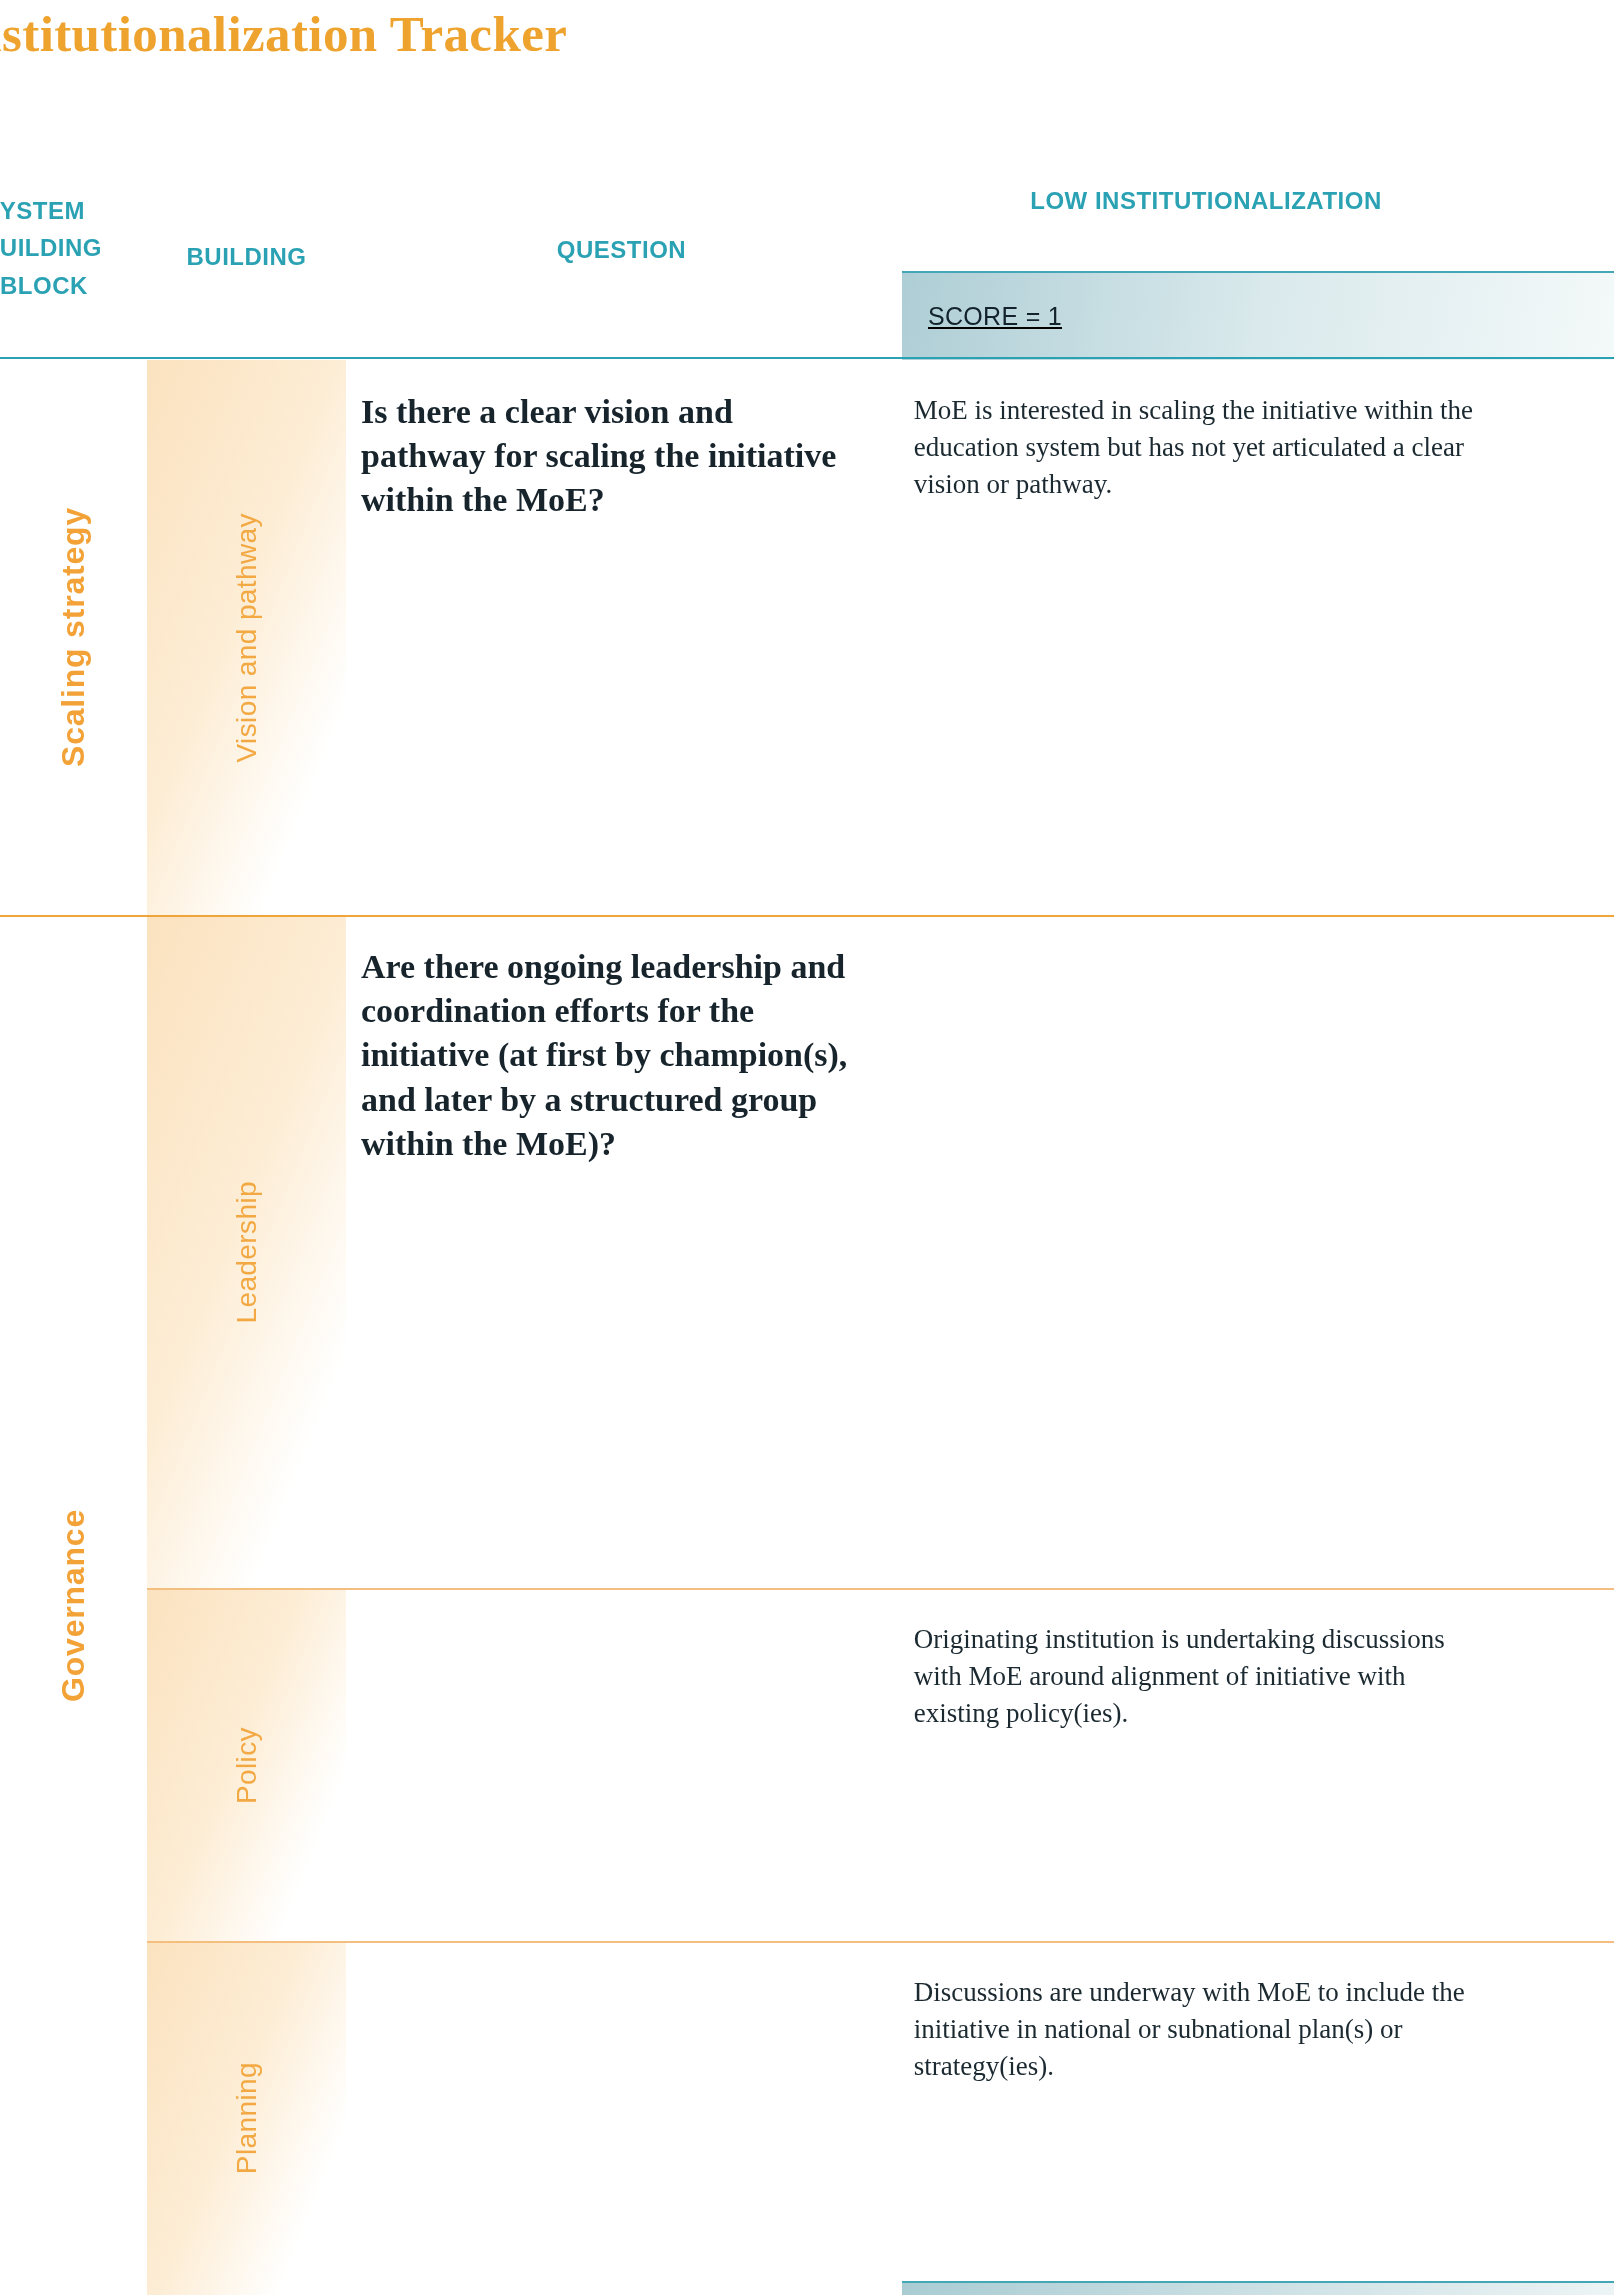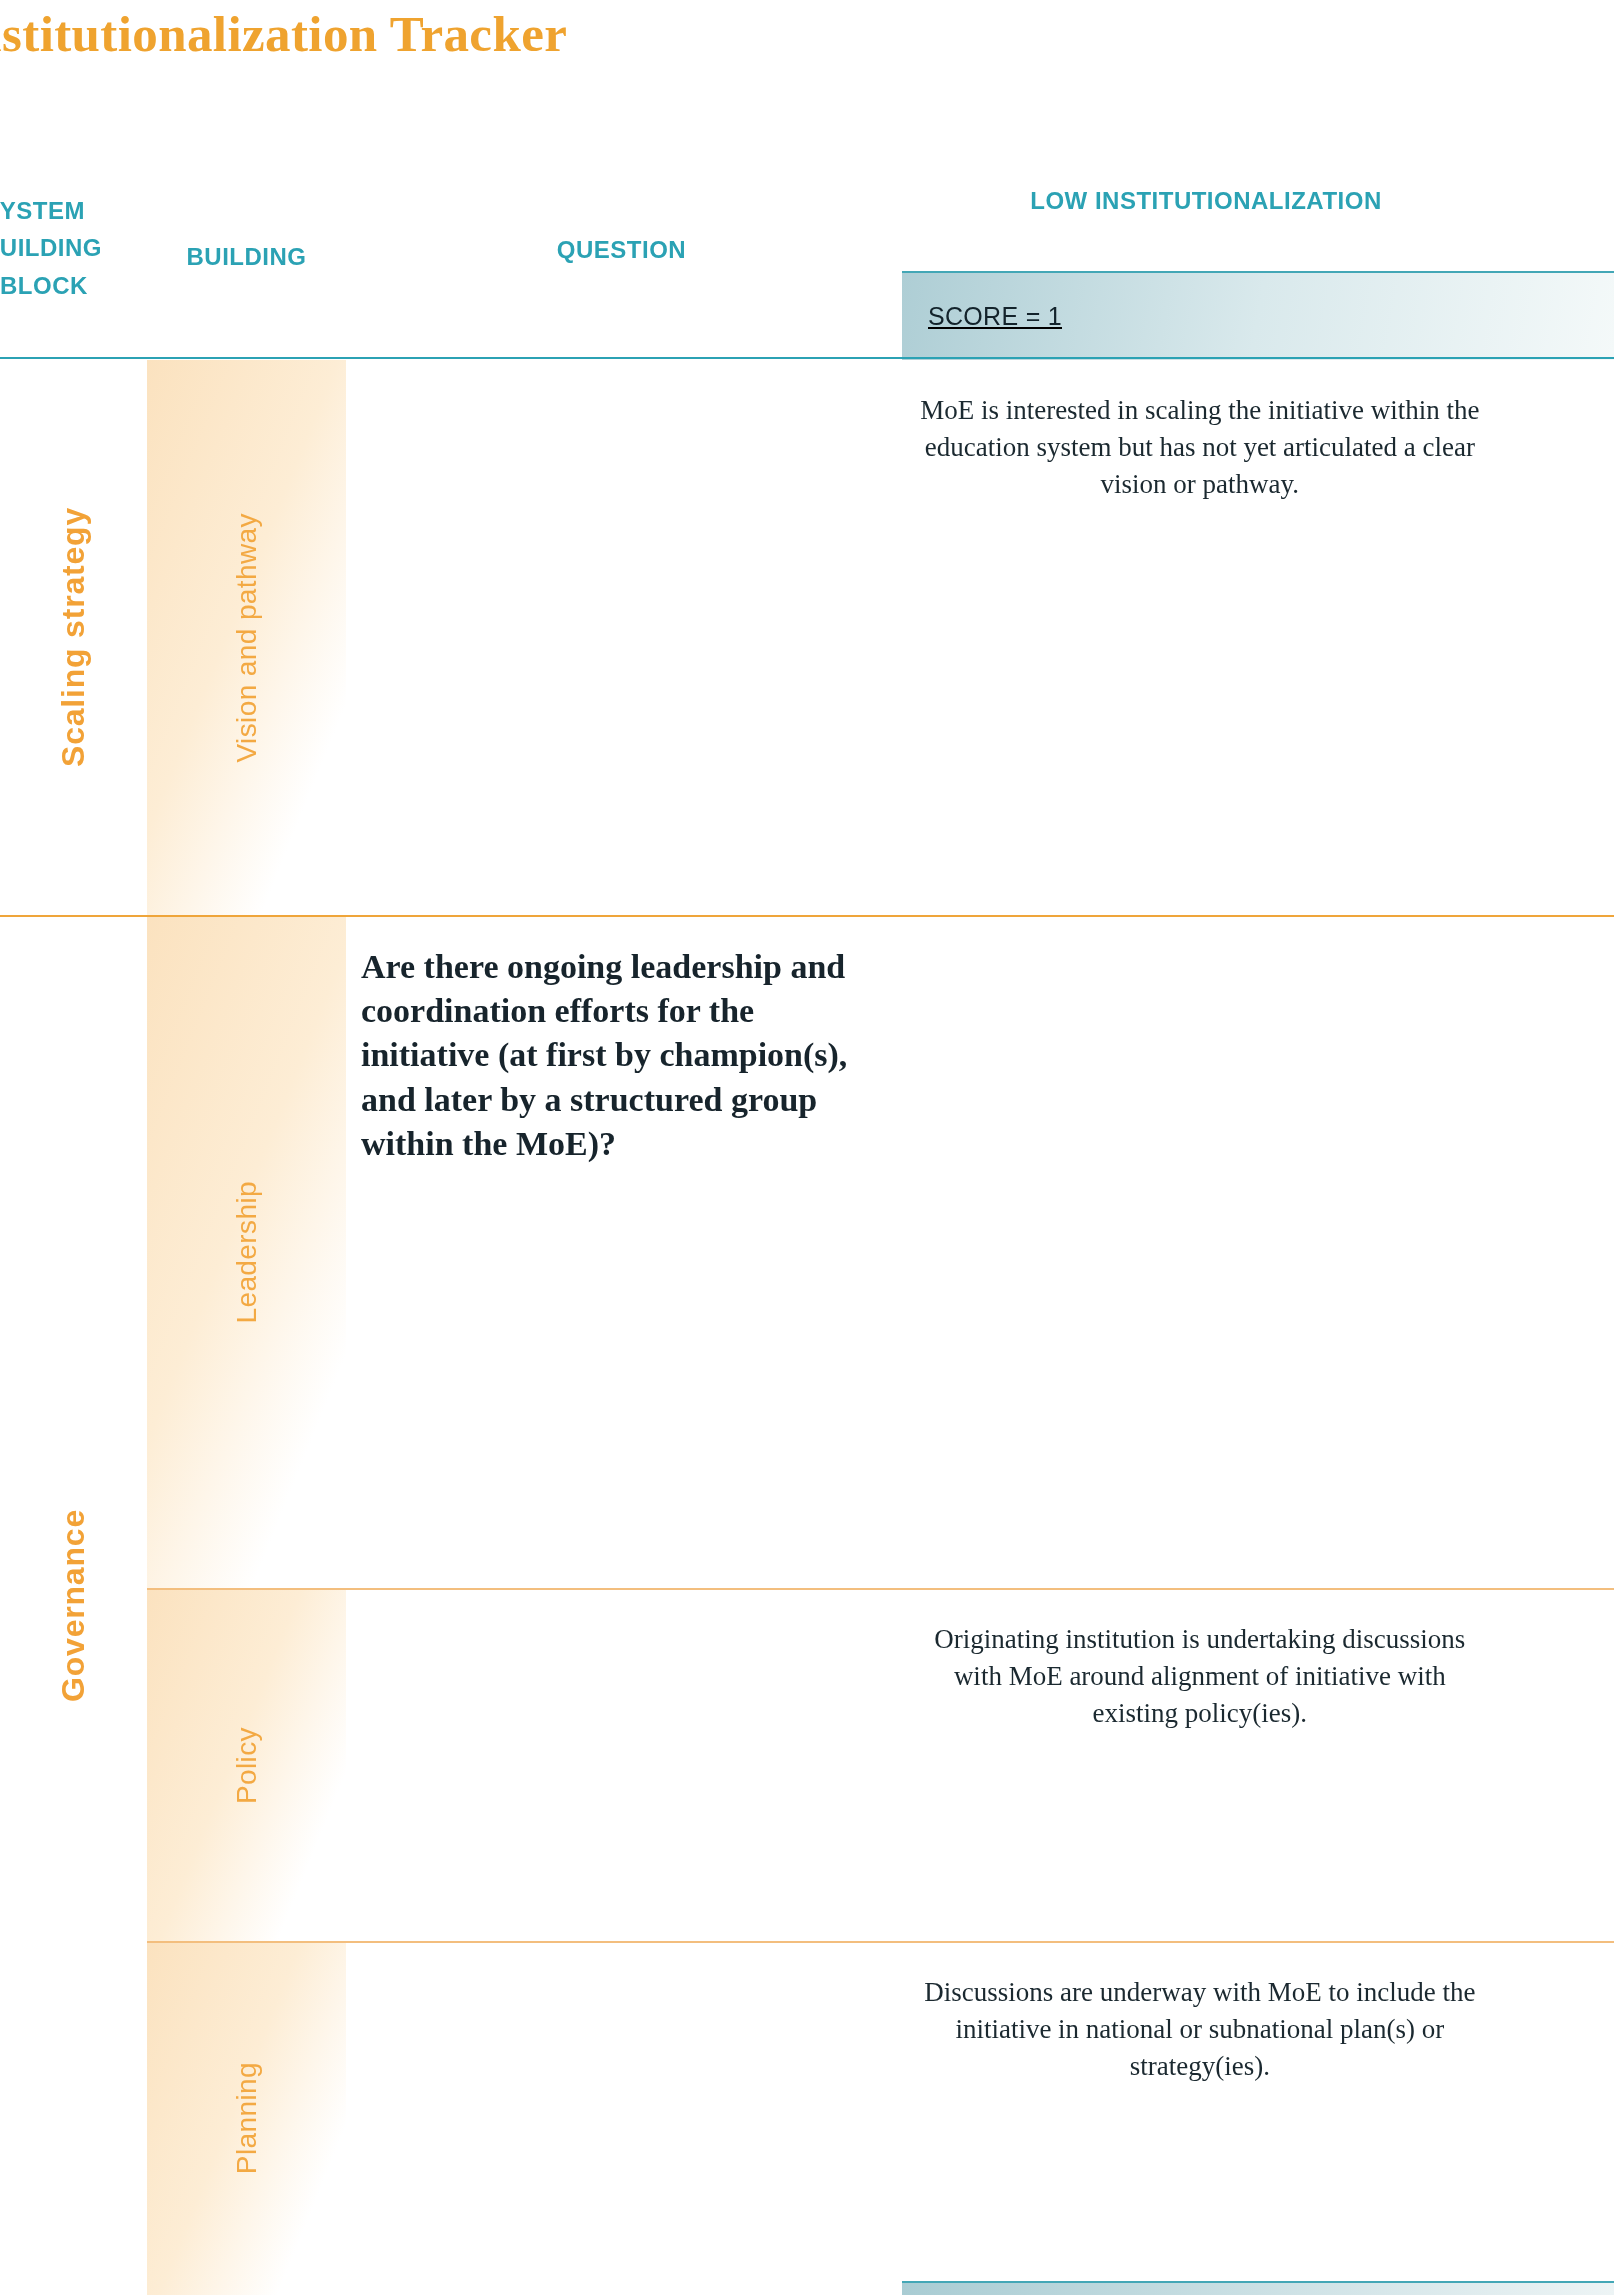--- a/index.html
+++ b/index.html
@@ -95,21 +95,20 @@
 
   .question {
     font-family: "Liberation Serif", serif;
     font-weight: 700; font-size: 34px; line-height: 1.3;
     color: #17242C;
   }
   .answer {
     font-family: "Liberation Serif", serif;
     font-size: 27px; line-height: 1.37;
     color: #1B2930;
-    text-align: center;
   }
 
   
   .rule   { position: absolute; height: 2.3px; background: #EFA53A; }
   .rule-1 { top: 915px; left: 0; width: 100%; }
   .rule-2 { top: 1588px; left: 147px; right: 0; height: 1.5px; background: #F3BE7E; }
   .rule-3 { top: 1941px; left: 147px; right: 0; height: 1.5px; background: #F3BE7E; }
 
   
   .bottom-strip {
@@ -142,20 +141,23 @@
   <div class="header-rule"></div>
 
   <div class="tbl">
 
     <div class="bb-cell" style="grid-area:1/1/2/2">
       <span class="vtext bb-label">Scaling strategy</span>
     </div>
     <div class="el-cell" style="grid-area:1/2/2/3">
       <span class="vtext el-label">Vision and pathway</span>
     </div>
+    <div class="q-cell" style="grid-area:1/3/2/4">
+      <div class="question">Is there a clear vision and pathway for scaling the initiative within the MoE?</div>
+    </div>
     <div class="a-cell" style="grid-area:1/4/2/5">
       <div class="answer">MoE is interested in scaling the initiative within the education system but has not yet articulated a clear vision or pathway.</div>
     </div>
 
     <div class="bb-cell" style="grid-area:2/1/5/2">
       <span class="vtext bb-label">Governance</span>
     </div>
 
     <div class="el-cell" style="grid-area:2/2/3/3">
       <span class="vtext el-label">Leadership</span>

